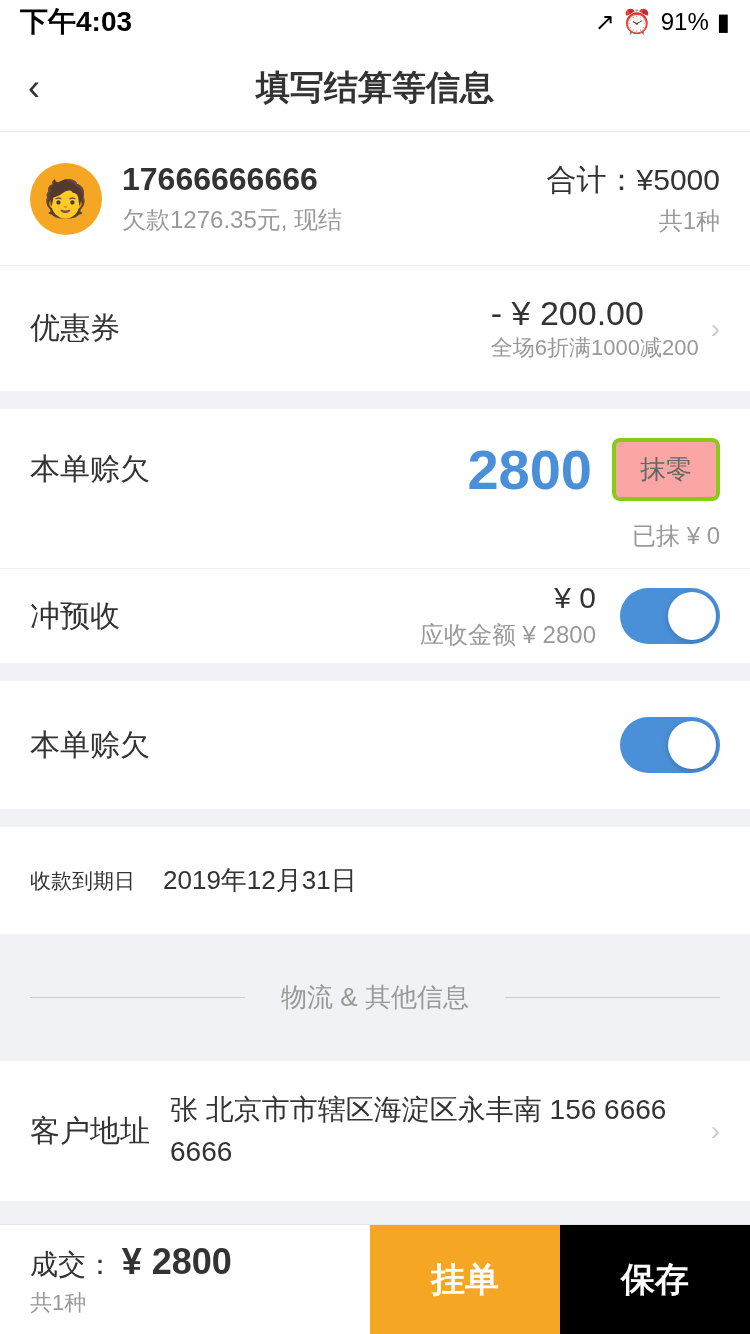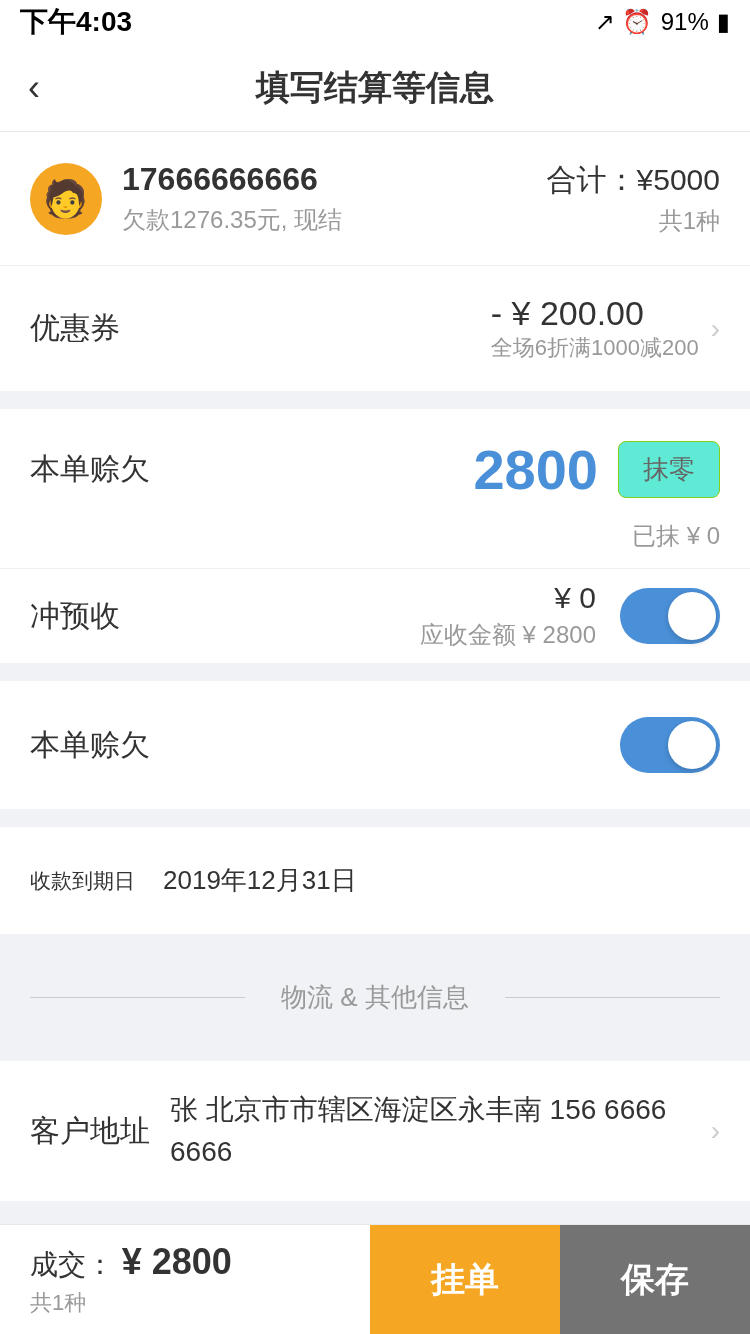--- a/index.html
+++ b/index.html
@@ -102,26 +102,26 @@
     .amount-row {
       display: flex;
       align-items: center;
       justify-content: space-between;
       padding: 28px 30px;
     }
     .amount-label { font-size: 30px; color: #333; }
     .amount-right { display: flex; align-items: center; gap: 20px; }
     .amount-value { font-size: 56px; font-weight: 600; color: #4a90d9; }
     .round-btn {
-      border: 1px solid #84cc16;
+      border: 4px solid #84cc16;
       border-radius: 8px;
       padding: 10px 24px;
       font-size: 26px;
       color: #666;
-      background: #5eead4;
+      background: #fca5a5;
       cursor: pointer;
     }
     .amount-sub { font-size: 24px; color: #999; text-align: right; margin-right: 30px; margin-bottom: 16px; margin-top: -10px; }
 
     
     .advance-row {
       display: flex;
       align-items: center;
       justify-content: space-between;
       padding: 12px 30px;
@@ -230,21 +230,21 @@
       align-items: center;
       justify-content: center;
       font-size: 34px;
       font-weight: 600;
       color: #fff;
       cursor: pointer;
       border: none;
       outline: none;
     }
     .btn-hang { background: #f5a623; }
-    .btn-save { background: #737373; }
+    .btn-save { background: #000000; }
   </style>
 </head>
 <body>
 
 <div class="status-bar">
   <div class="status-center">下午4:03</div>
   <div class="status-right">
     <span>↗</span>
     <span>⏰</span>
     <span>91%</span>

